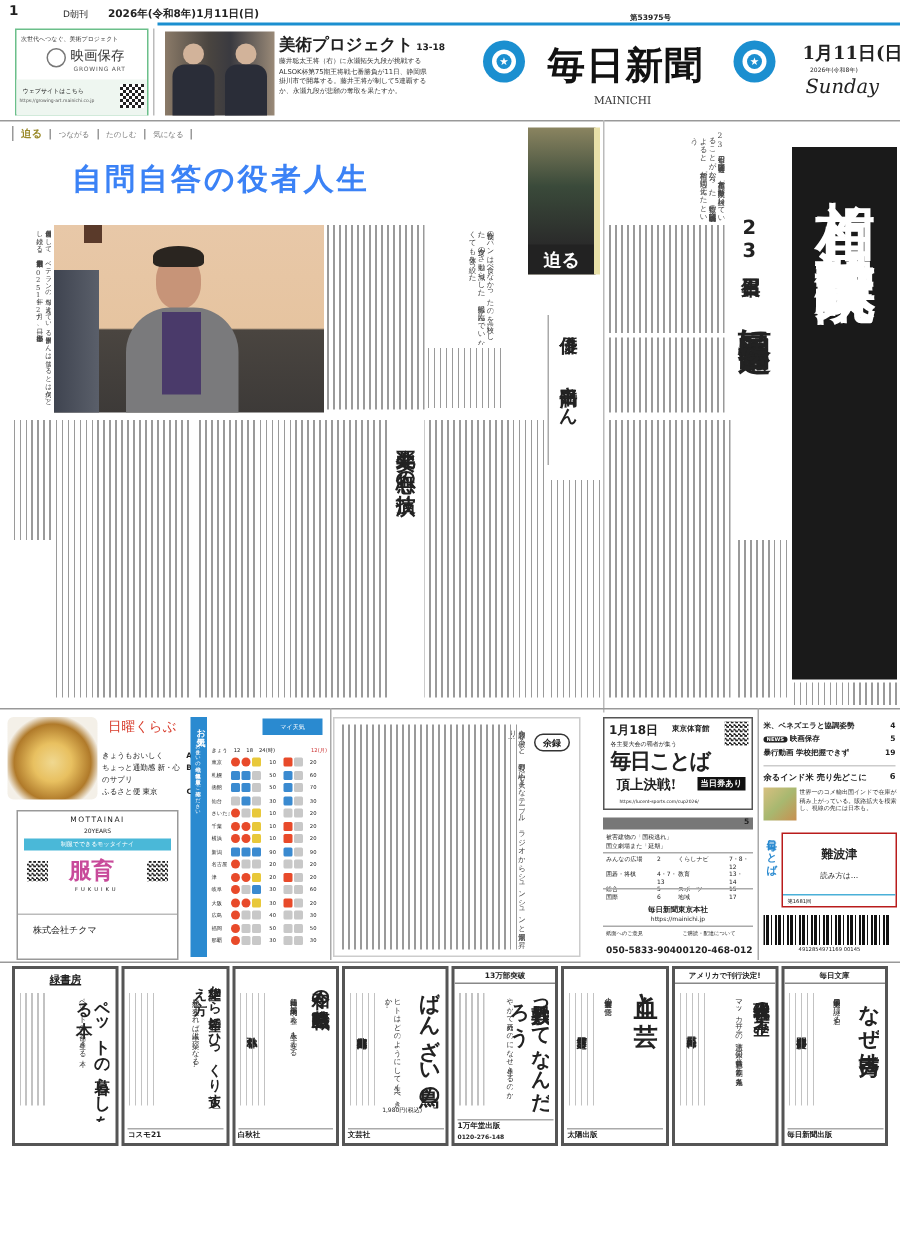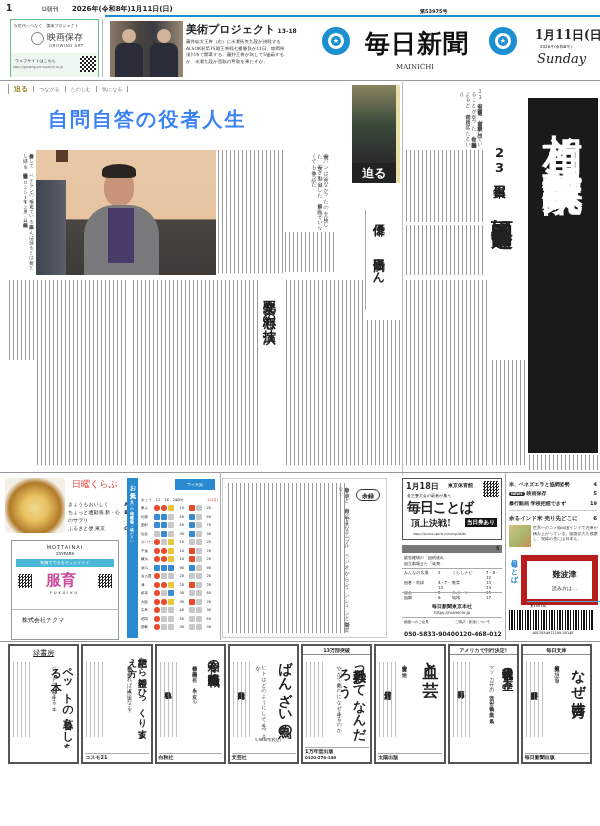--- a/index.html
+++ b/index.html
@@ -384,33 +384,33 @@
 </div>
 <div class="abs" style="left:509px;top:510px;width:88px;height:1px;background:#ccc"></div>
 <div class="abs sans" style="left:509px;top:515px;width:88px;font-size:5.5px;font-weight:bold;display:flex;justify-content:space-between">
   <span>余るインド米 売り先どこに</span>
     <span>6</span>
 </div>
 <div class="abs" style="left:509px;top:525px;width:22px;height:22px;background:linear-gradient(135deg,#d8c080,#a8b870 50%,#c89050)"></div>
 <div class="abs sans" style="left:533px;top:525px;width:65px;font-size:4px;line-height:5.5px;color:#333">世界一のコメ輸出国インドで在庫が積み上がっている。販路拡大を模索し、視線の先には日本も。</div>
 
 <div class="abs vt sans" style="left:509px;top:555px;font-size:7px;font-weight:bold;color:#2a8ad0">毎日ことば</div>
-<div class="abs" style="left:521px;top:555px;width:77px;height:50px;border:6px solid #b91c1c">
+<div class="abs" style="left:521px;top:555px;width:77px;height:50px;border:1px solid #b91c1c">
   <div class="abs" style="left:0;top:8px;width:75px;text-align:center;font-size:8px;font-weight:bold">難波津</div>
   <div class="abs sans" style="left:0;top:24px;width:75px;text-align:center;font-size:5px">読み方は…</div>
   <div class="abs sans" style="left:0;top:40px;width:75px;height:9px;border-top:1px solid #4ab0d8;font-size:3.5px;line-height:8px;padding-left:3px">第1681回</div>
 </div>
 <div class="abs" style="left:509px;top:610px;width:85px;height:20px;background:repeating-linear-gradient(90deg,#111 0 1px,#fff 1px 2px,#111 2px 4px,#fff 4px 5px,#111 5px 6px,#fff 6px 8px)"></div>
 <div class="abs sans" style="left:509px;top:631px;width:88px;font-size:3.5px;text-align:center">4912854971169 00145</div>
 
 <div class="abs" style="left:0;top:641px;width:600px;height:1px;background:#999"></div>
 
 <div class="abs" style="left:8px;top:644px;width:584px;height:120px;display:grid;grid-template-columns:repeat(8,1fr);gap:2px" id="ads">
     <div style="border: 2px solid rgb(85, 85, 85); position: relative; height: 120px; overflow: hidden; background: rgb(255, 255, 255);">
-      <div style="font-size: 7px; font-weight: normal; text-align: center; text-decoration: underline; padding: 2px 0px;">緑書房</div>
+      <div style="font-size: 7px; font-weight: bold; text-align: center; text-decoration: underline; padding: 2px 0px;">緑書房</div>
       <div class="vt" style="position: absolute; right: 4px; top: 14px; font-size: 11px; font-weight: bold; line-height: 1.1; height: 88px; overflow: hidden;">ペットの暮らしを守る本</div>
       <div class="vt" style="position: absolute; right: 20px; top: 16px; font-size: 5px; line-height: 1.2; height: 80px; overflow: hidden; color: rgb(51, 51, 51);">ペットの命と生きる本</div>
       <div class="lines" style="position: absolute; left: 2px; top: 16px; width: 18px; height: 75px; opacity: 0.6;"></div>
     </div>
     <div style="border: 2px solid rgb(85, 85, 85); position: relative; height: 120px; overflow: hidden; background: rgb(255, 255, 255);">
       <div class="vt" style="position: absolute; right: 4px; top: 5px; font-size: 9px; font-weight: bold; line-height: 1.1; height: 88px; overflow: hidden;">絶望から希望にひっくり返す考え方</div>
       <div class="vt" style="position: absolute; right: 18px; top: 16px; font-size: 5px; line-height: 1.2; height: 80px; overflow: hidden; color: rgb(51, 51, 51);">発想を変えれば人生は楽になる!</div>
       <div class="lines" style="position: absolute; left: 2px; top: 16px; width: 18px; height: 75px; opacity: 0.6;"></div>
       <div class="sans" style="position: absolute; left: 2px; bottom: 2px; font-size: 5px; font-weight: bold; white-space: nowrap; border-top: 1px solid rgb(170, 170, 170); width: 95%;">コスモ21</div>
     </div>

